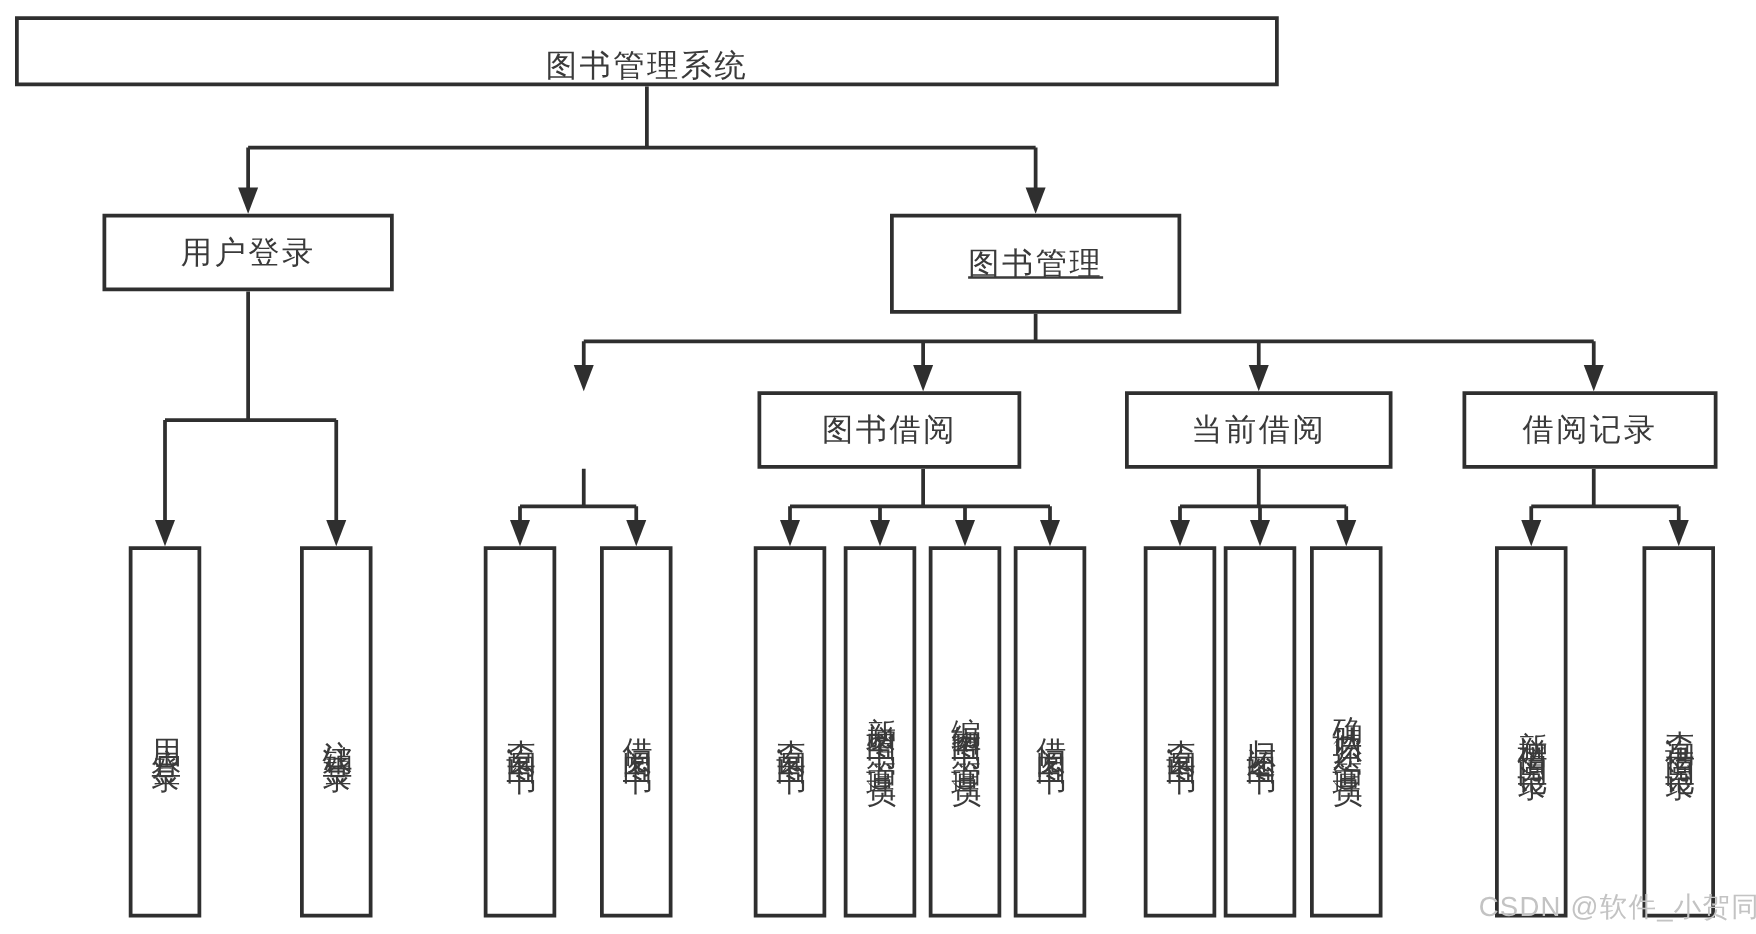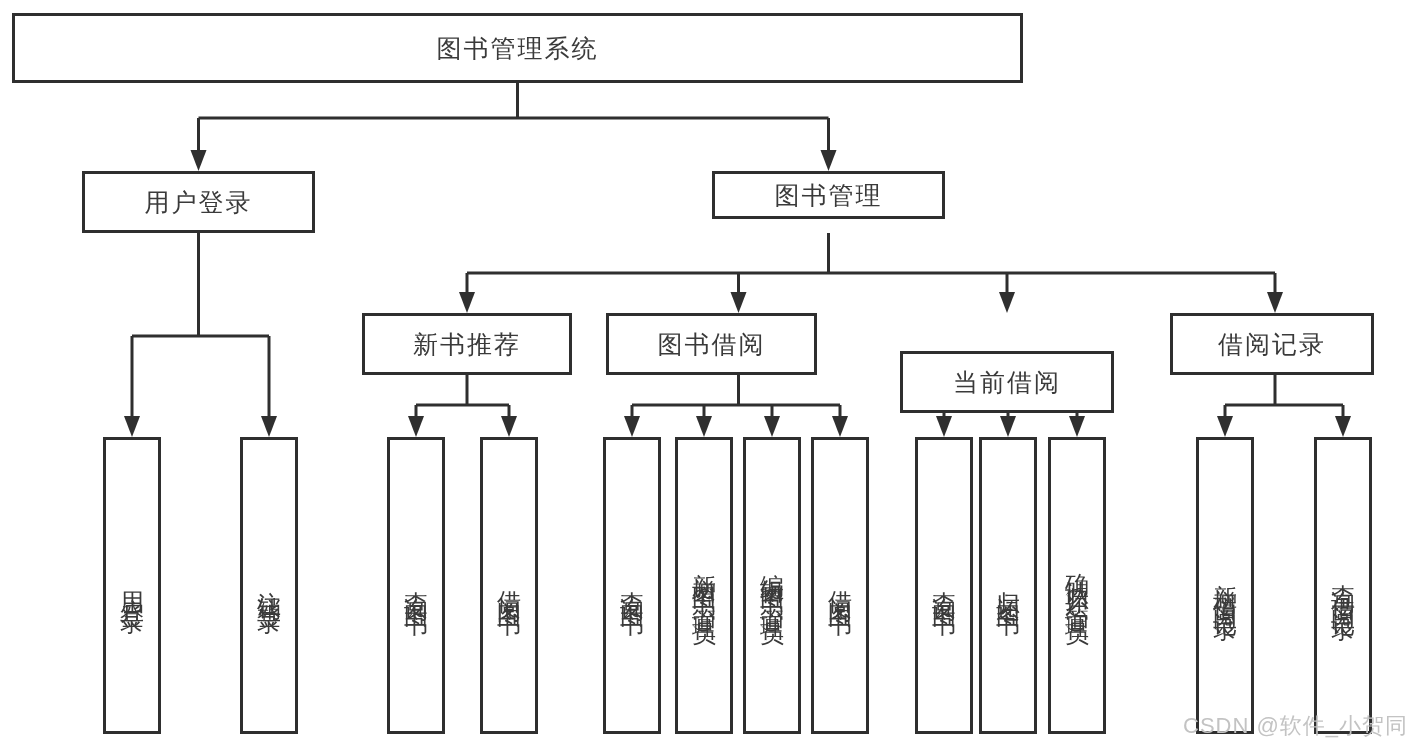--- a/index.html
+++ b/index.html
@@ -34,26 +34,26 @@
   }
   .v .label{
     writing-mode:vertical-rl;
     text-orientation:mixed;
     font-size:24px;
     letter-spacing:7px;
     line-height:1;
     white-space:normal;
   }
   
-  #n-root{left:12px;top:13px;width:1011px;height:70px;}
+  #n-root{left:12px;top:13px;width:1011px;height:56px;align-items:flex-end;}
   #n-userlogin{left:82px;top:171px;width:233px;height:62px;}
-  #n-bookmgmt{left:712px;top:171px;width:233px;height:48px;}
+  #n-bookmgmt{left:712px;top:171px;width:233px;height:80px;text-decoration:underline;}
   #n-newbook{left:362px;top:313px;width:210px;height:62px;}
   #n-bookborrow{left:606px;top:313px;width:211px;height:62px;}
-  #n-currentborrow{left:900px;top:313px;width:214px;height:62px;margin-top:38px;}
+  #n-currentborrow{left:900px;top:313px;width:214px;height:62px;}
   #n-borrowrecords{left:1170px;top:313px;width:204px;height:62px;}
   
   .v{top:437px;width:58px;height:297px;}
   #n-leaf-userlogin{left:103px;}
   #n-leaf-logout{left:240px;}
   #n-leaf-query1{left:387px;}
   #n-leaf-borrow1{left:480px;}
   #n-leaf-query2{left:603px;}
   #n-leaf-add{left:675px;}
   #n-leaf-edit{left:743px;}
@@ -151,23 +151,20 @@
     <span class="label">图书管理系统</span>
   </div>
 
   <div id="n-userlogin" class="node h">
     <span class="label">用户登录</span>
   </div>
   <div id="n-bookmgmt" class="node h">
     <span class="label">图书管理</span>
   </div>
 
-  <div id="n-newbook" class="node h">
-    <span class="label">新书推荐</span>
-  </div>
   <div id="n-bookborrow" class="node h">
     <span class="label">图书借阅</span>
   </div>
   <div id="n-currentborrow" class="node h">
     <span class="label">当前借阅</span>
   </div>
   <div id="n-borrowrecords" class="node h">
     <span class="label">借阅记录</span>
   </div>
 

